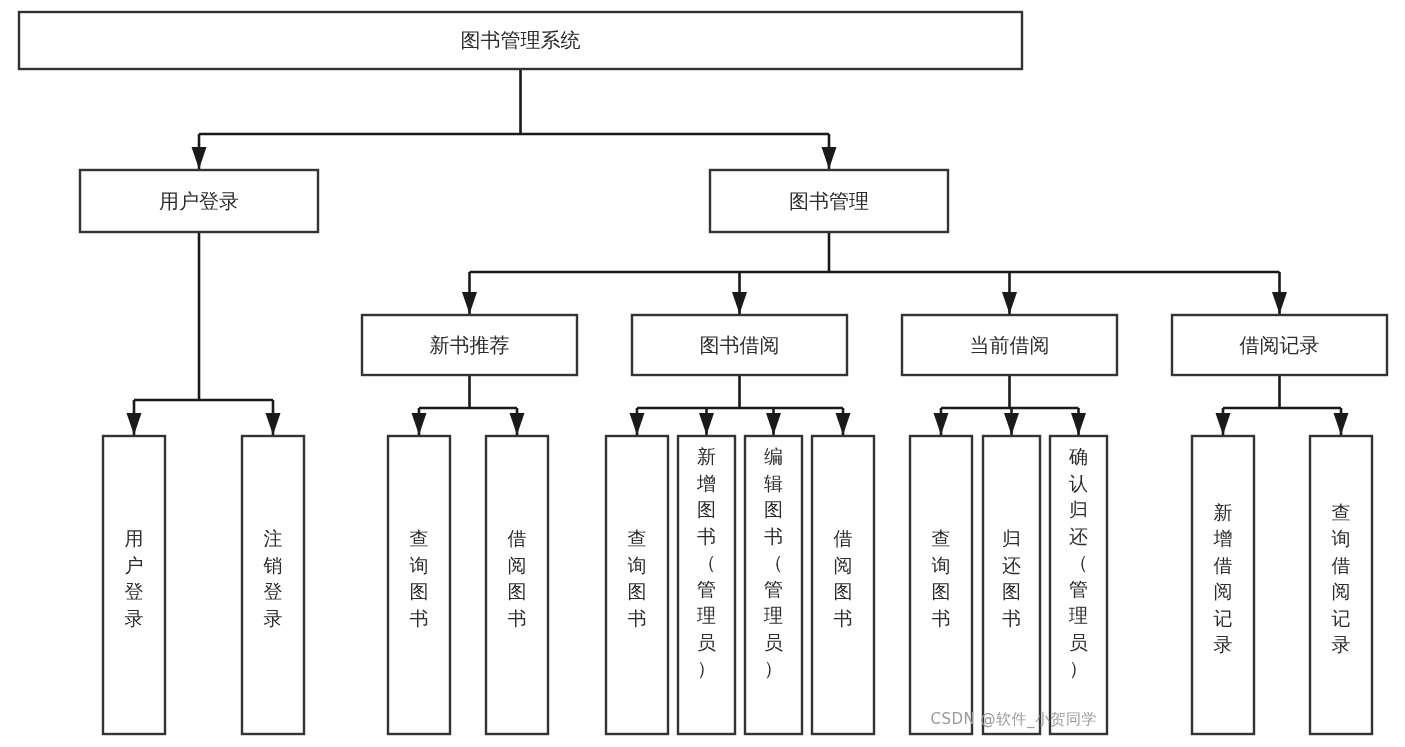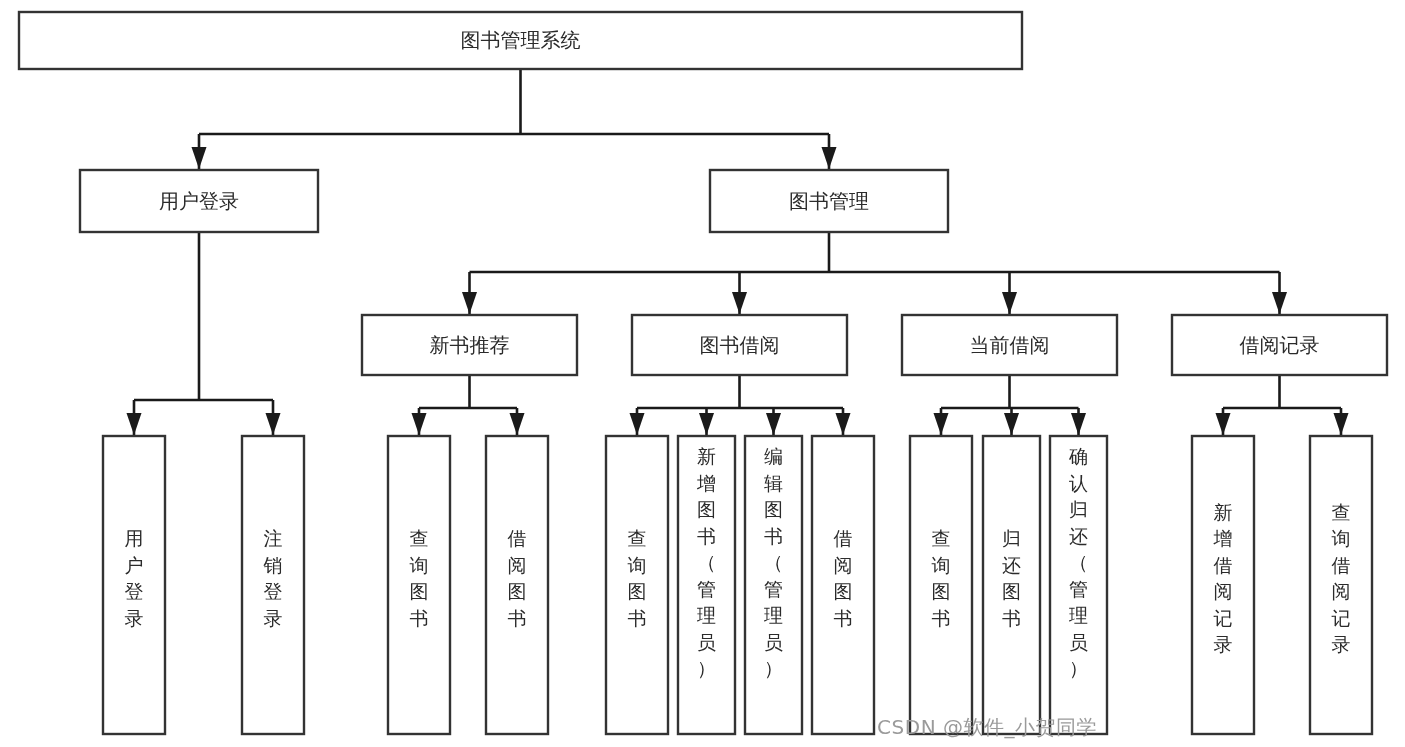--- a/index.html
+++ b/index.html
@@ -50,23 +50,23 @@
   }
   .node-label-v {
     fill: #2b2b2b;
     font-family: "DejaVu Sans", "Liberation Sans", sans-serif;
     font-size: 19px;
     text-anchor: middle;
   }
   .watermark {
     position: absolute;
     right: 14px;
-    bottom: 6px;
+    bottom: 18px;
     color: #9a9a9a;
-    font-size: 20px;
+    font-size: 15px;
     font-family: "DejaVu Sans", "Liberation Sans", sans-serif;
     white-space: nowrap;
     letter-spacing: 0.5px;
     pointer-events: none;
   }
 </style>
 </head>
 <body>
 
 <div id="diagram-root">

